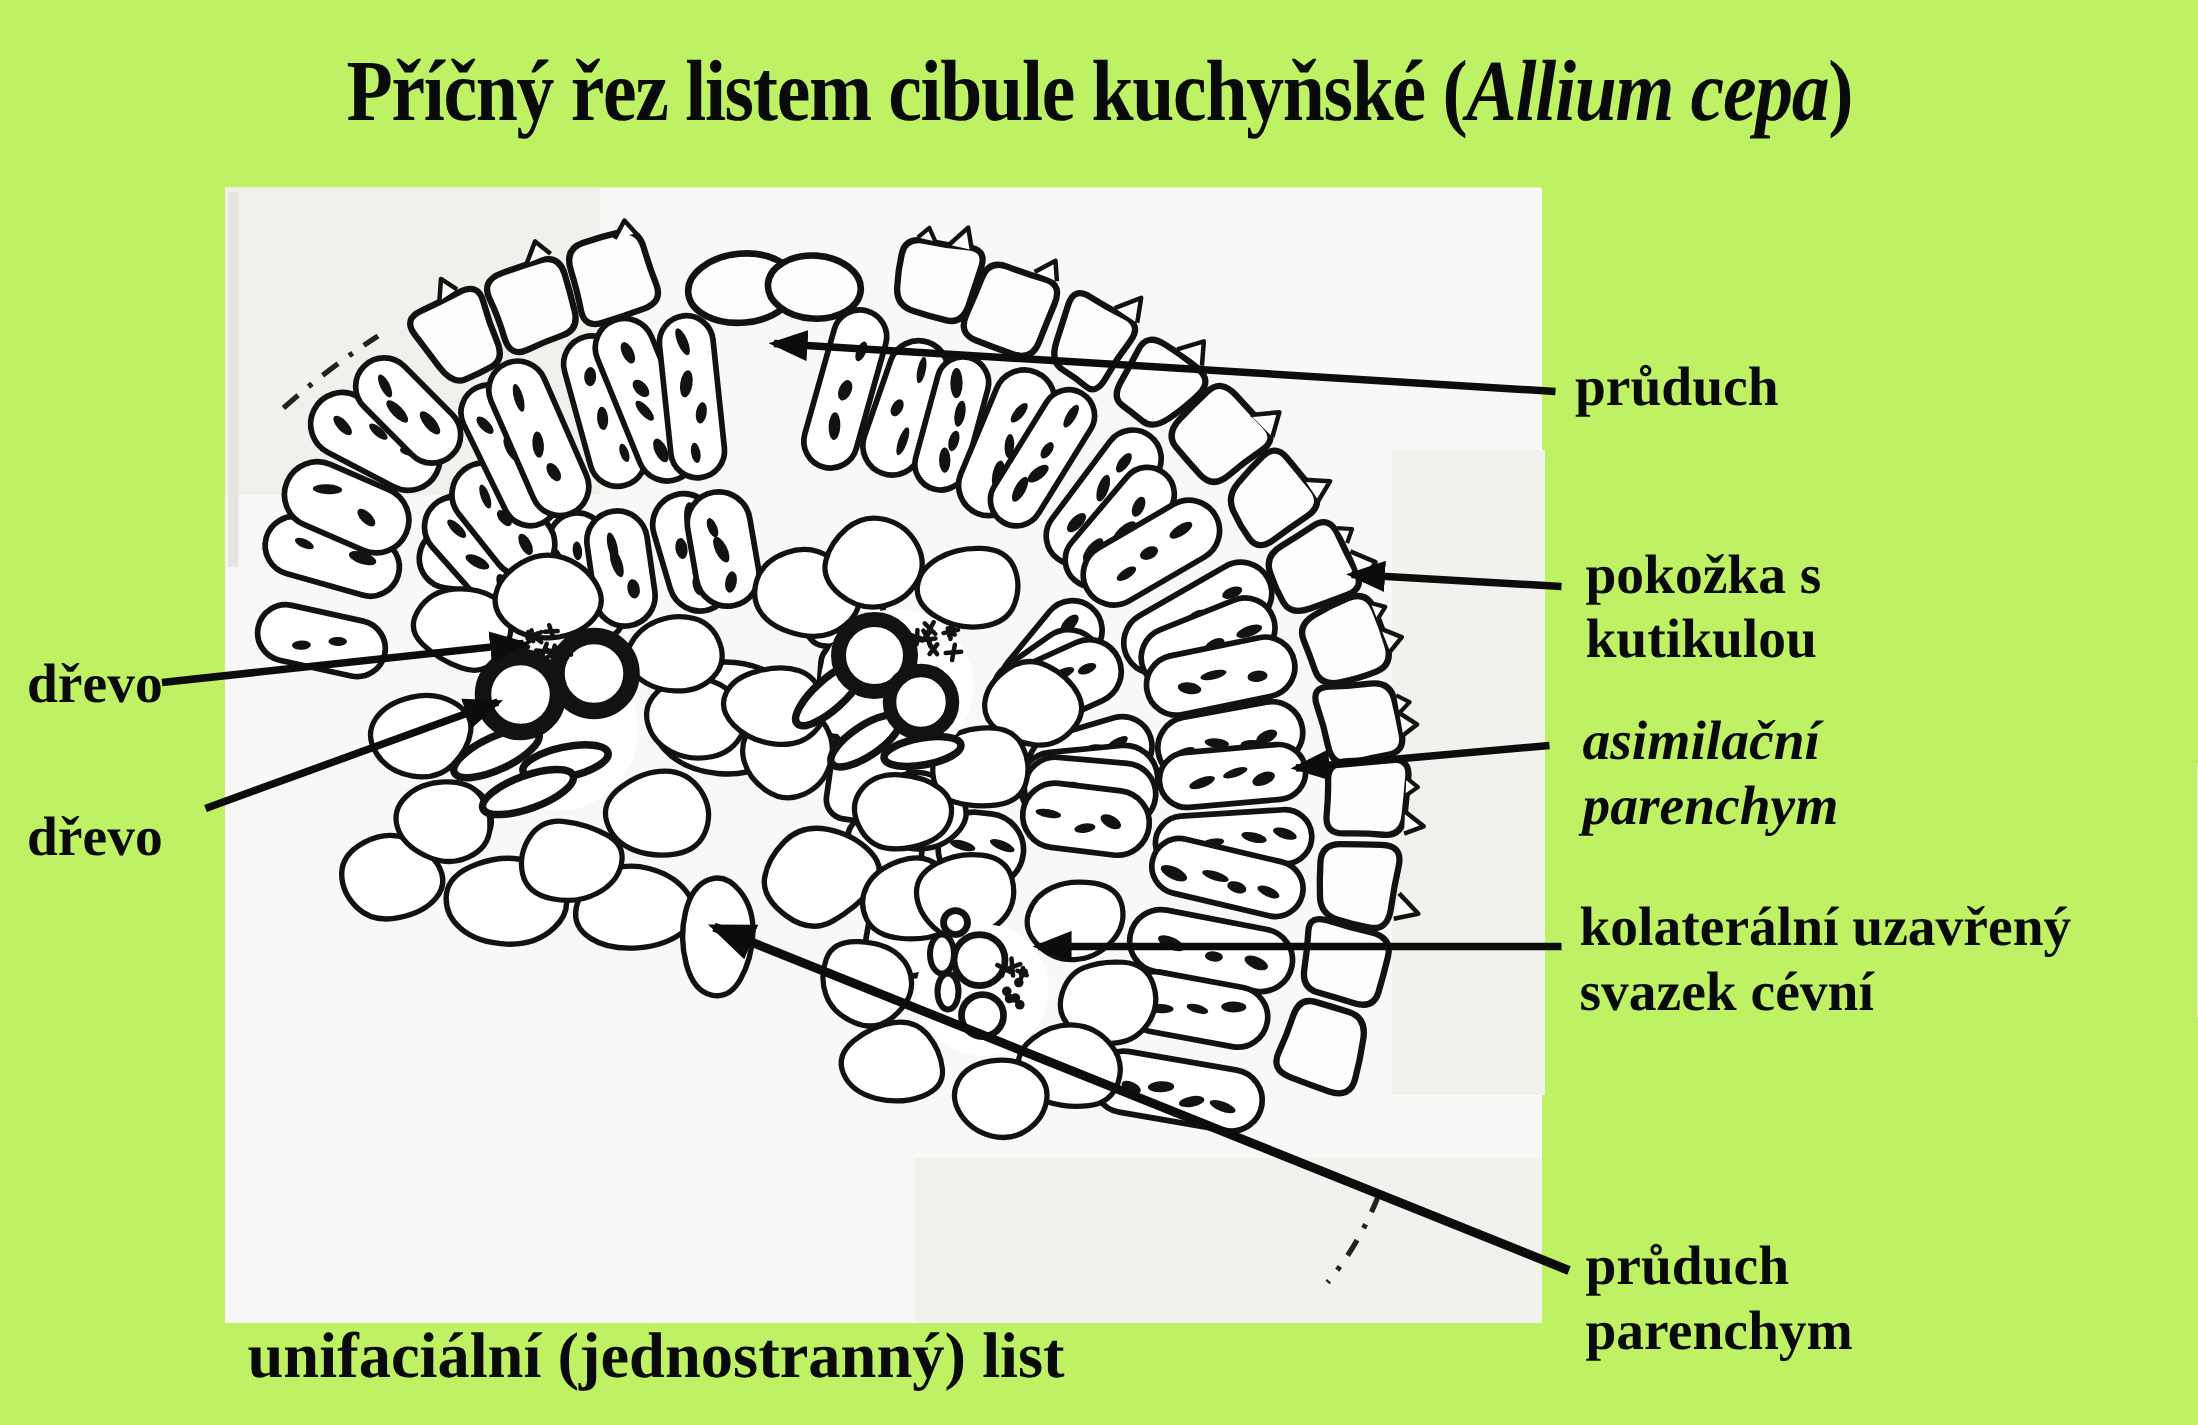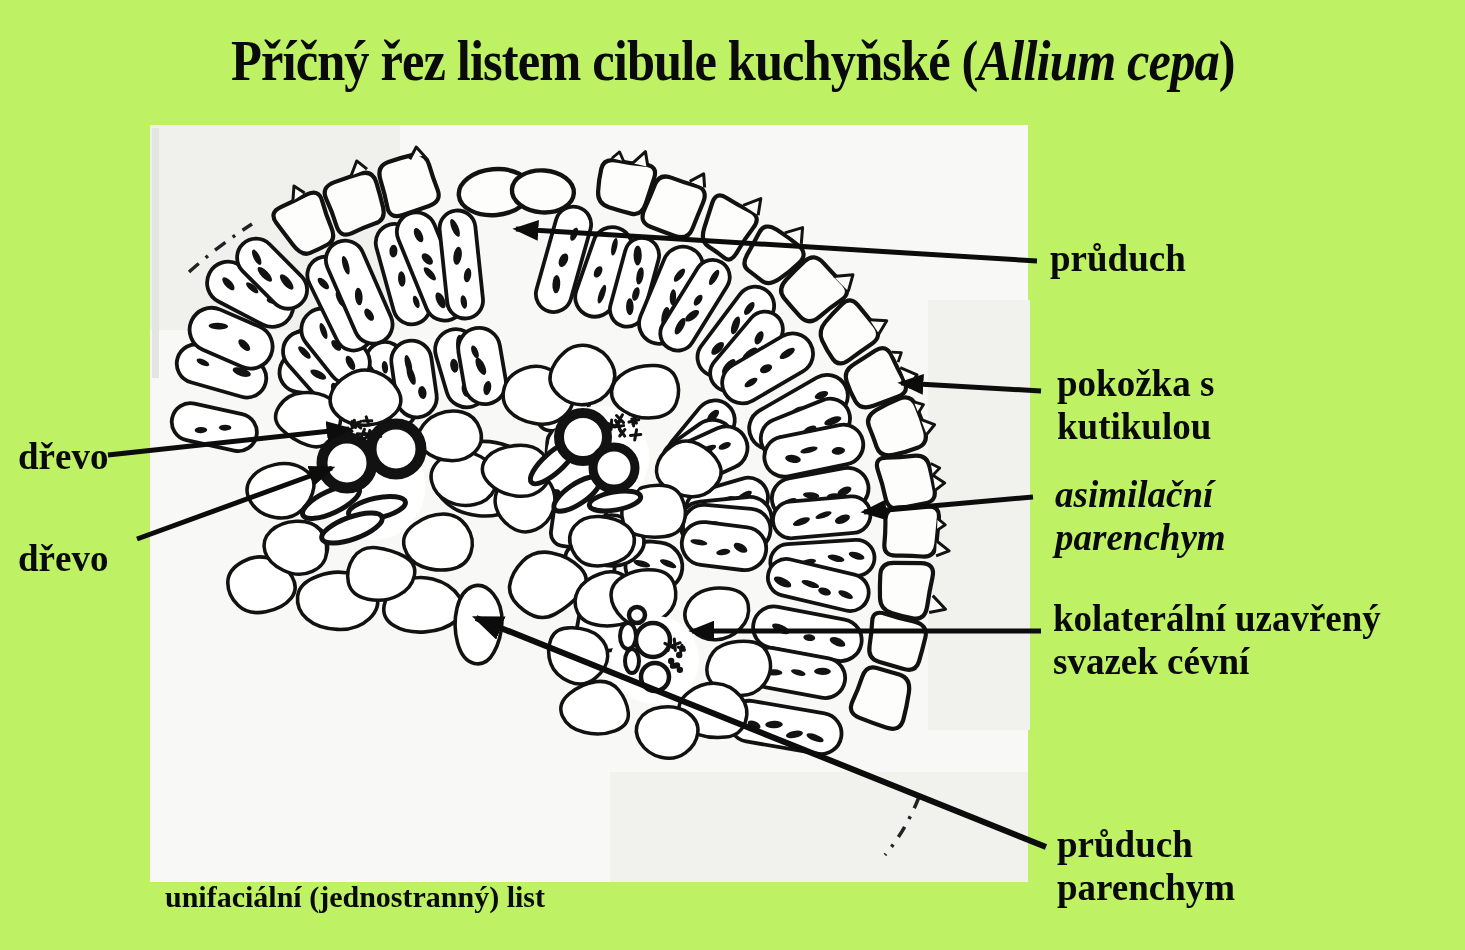--- a/index.html
+++ b/index.html
@@ -11,21 +11,21 @@
     font-size:58px;font-weight:700;letter-spacing:-1px;}
   .title .twrap i{font-style:italic;}
   .lbl{position:absolute;font-weight:700;font-size:37px;line-height:1.16;white-space:pre-line;}
   .lbl-pruduch{left:1050px;top:238px;}
   .lbl-pokozka{left:1057px;top:363px;}
   .lbl-asimilacni{left:1055px;top:474px;font-style:italic;}
   .lbl-kolateralni{left:1053px;top:598px;}
   .lbl-zakladni{left:1057px;top:824px;}
   .lbl-lyko{left:18px;top:436px;}
   .lbl-drevo{left:18px;top:538px;}
-  .caption{position:absolute;left:165px;top:880px;font-weight:700;font-size:30px;white-space:nowrap;}
+  .caption{position:absolute;left:165px;top:880px;font-weight:700;font-size:43px;white-space:nowrap;}
 </style>
 </head>
 <body>
 
 <div class="stage">
 
   <svg id="art" width="1465" height="950" viewBox="0 0 1465 950">
     <defs>
       <marker id="ah" viewBox="0 0 10 8" refX="8.6" refY="4" markerWidth="5.2" markerHeight="4.2" orient="auto">
         <path d="M0 0 L10 4 L0 8 z" fill="#0c0c0c"></path>

